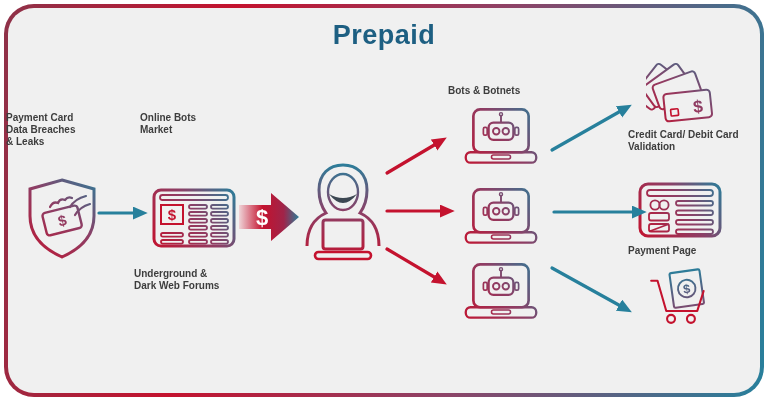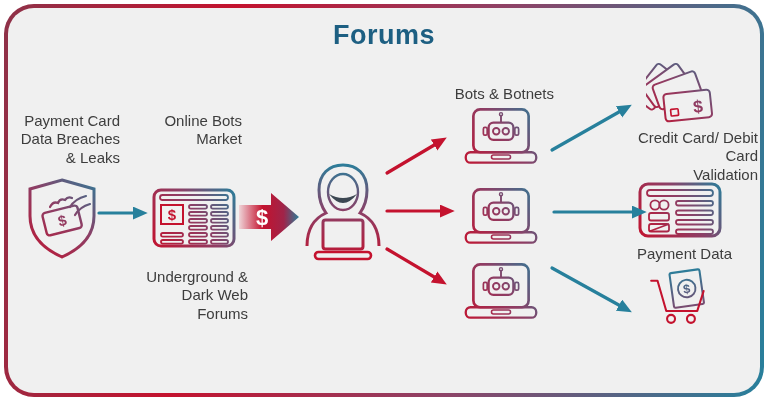--- a/index.html
+++ b/index.html
@@ -2,47 +2,47 @@
 <html><head>
 <meta charset="utf-8">
 <style>
   html,body{margin:0;padding:0;background:#ffffff;}
   .canvas{position:relative;width:768px;height:401px;background:#ffffff;font-family:"Liberation Sans",sans-serif;overflow:hidden;}
   .frame{position:absolute;inset:4px;border-radius:30px;padding:4px;box-sizing:border-box;
          background:linear-gradient(100deg,#8e3249 0%,#c4122e 28%,#8c4468 62%,#27809c 100%);}
   .panel{width:100%;height:100%;border-radius:26px;background:#f0f0f0;position:relative;}
   .title{position:absolute;left:0;top:20px;width:768px;text-align:center;
          font-size:27px;font-weight:700;color:#1d5f82;letter-spacing:0.5px;}
-  .lbl{position:absolute;text-align:right;font-size:15px;font-weight:400;color:#3d3d3d;
+  .lbl{position:absolute;text-align:left;font-size:10px;font-weight:700;color:#3d3d3d;
        line-height:1.22;white-space:pre-line;}
   .ic{position:absolute;}
   svg{display:block;}
   .arrows{position:absolute;left:0;top:0;pointer-events:none;}
 </style>
 </head>
 <body>
 
 <div class="canvas">
   <div class="frame">
     <div class="panel"></div>
   </div>
 
-  <div class="title">Forums</div>
+  <div class="title">Prepaid</div>
 
   <div class="lbl" style="left:6px;top:112px;width:114px">Payment Card
 Data Breaches
 &amp; Leaks</div>
   <div class="lbl" style="left:140px;top:112px;width:102px">Online Bots
 Market</div>
   <div class="lbl" style="left:448px;top:85px;width:106px">Bots &amp; Botnets</div>
   <div class="lbl" style="left:134px;top:268px;width:114px">Underground &amp;
 Dark Web Forums</div>
   <div class="lbl" style="left:628px;top:129px;width:130px">Credit Card/ Debit Card
 Validation</div>
-  <div class="lbl" style="left:628px;top:245px;width:104px">Payment Data</div>
+  <div class="lbl" style="left:628px;top:245px;width:104px">Payment Page</div>
 
   <div class="ic" style="left:24px;top:176px">
     <svg width="76" height="84" viewBox="0 0 76 84">
       <defs>
           <linearGradient id="gSh" x1="0" y1="84" x2="76" y2="0" gradientUnits="userSpaceOnUse">
         <stop offset="0" stop-color="#c4122e"></stop>
             <stop offset="0.55" stop-color="#8c3f66"></stop>
             <stop offset="1" stop-color="#27809c"></stop>
       </linearGradient>
         </defs>

